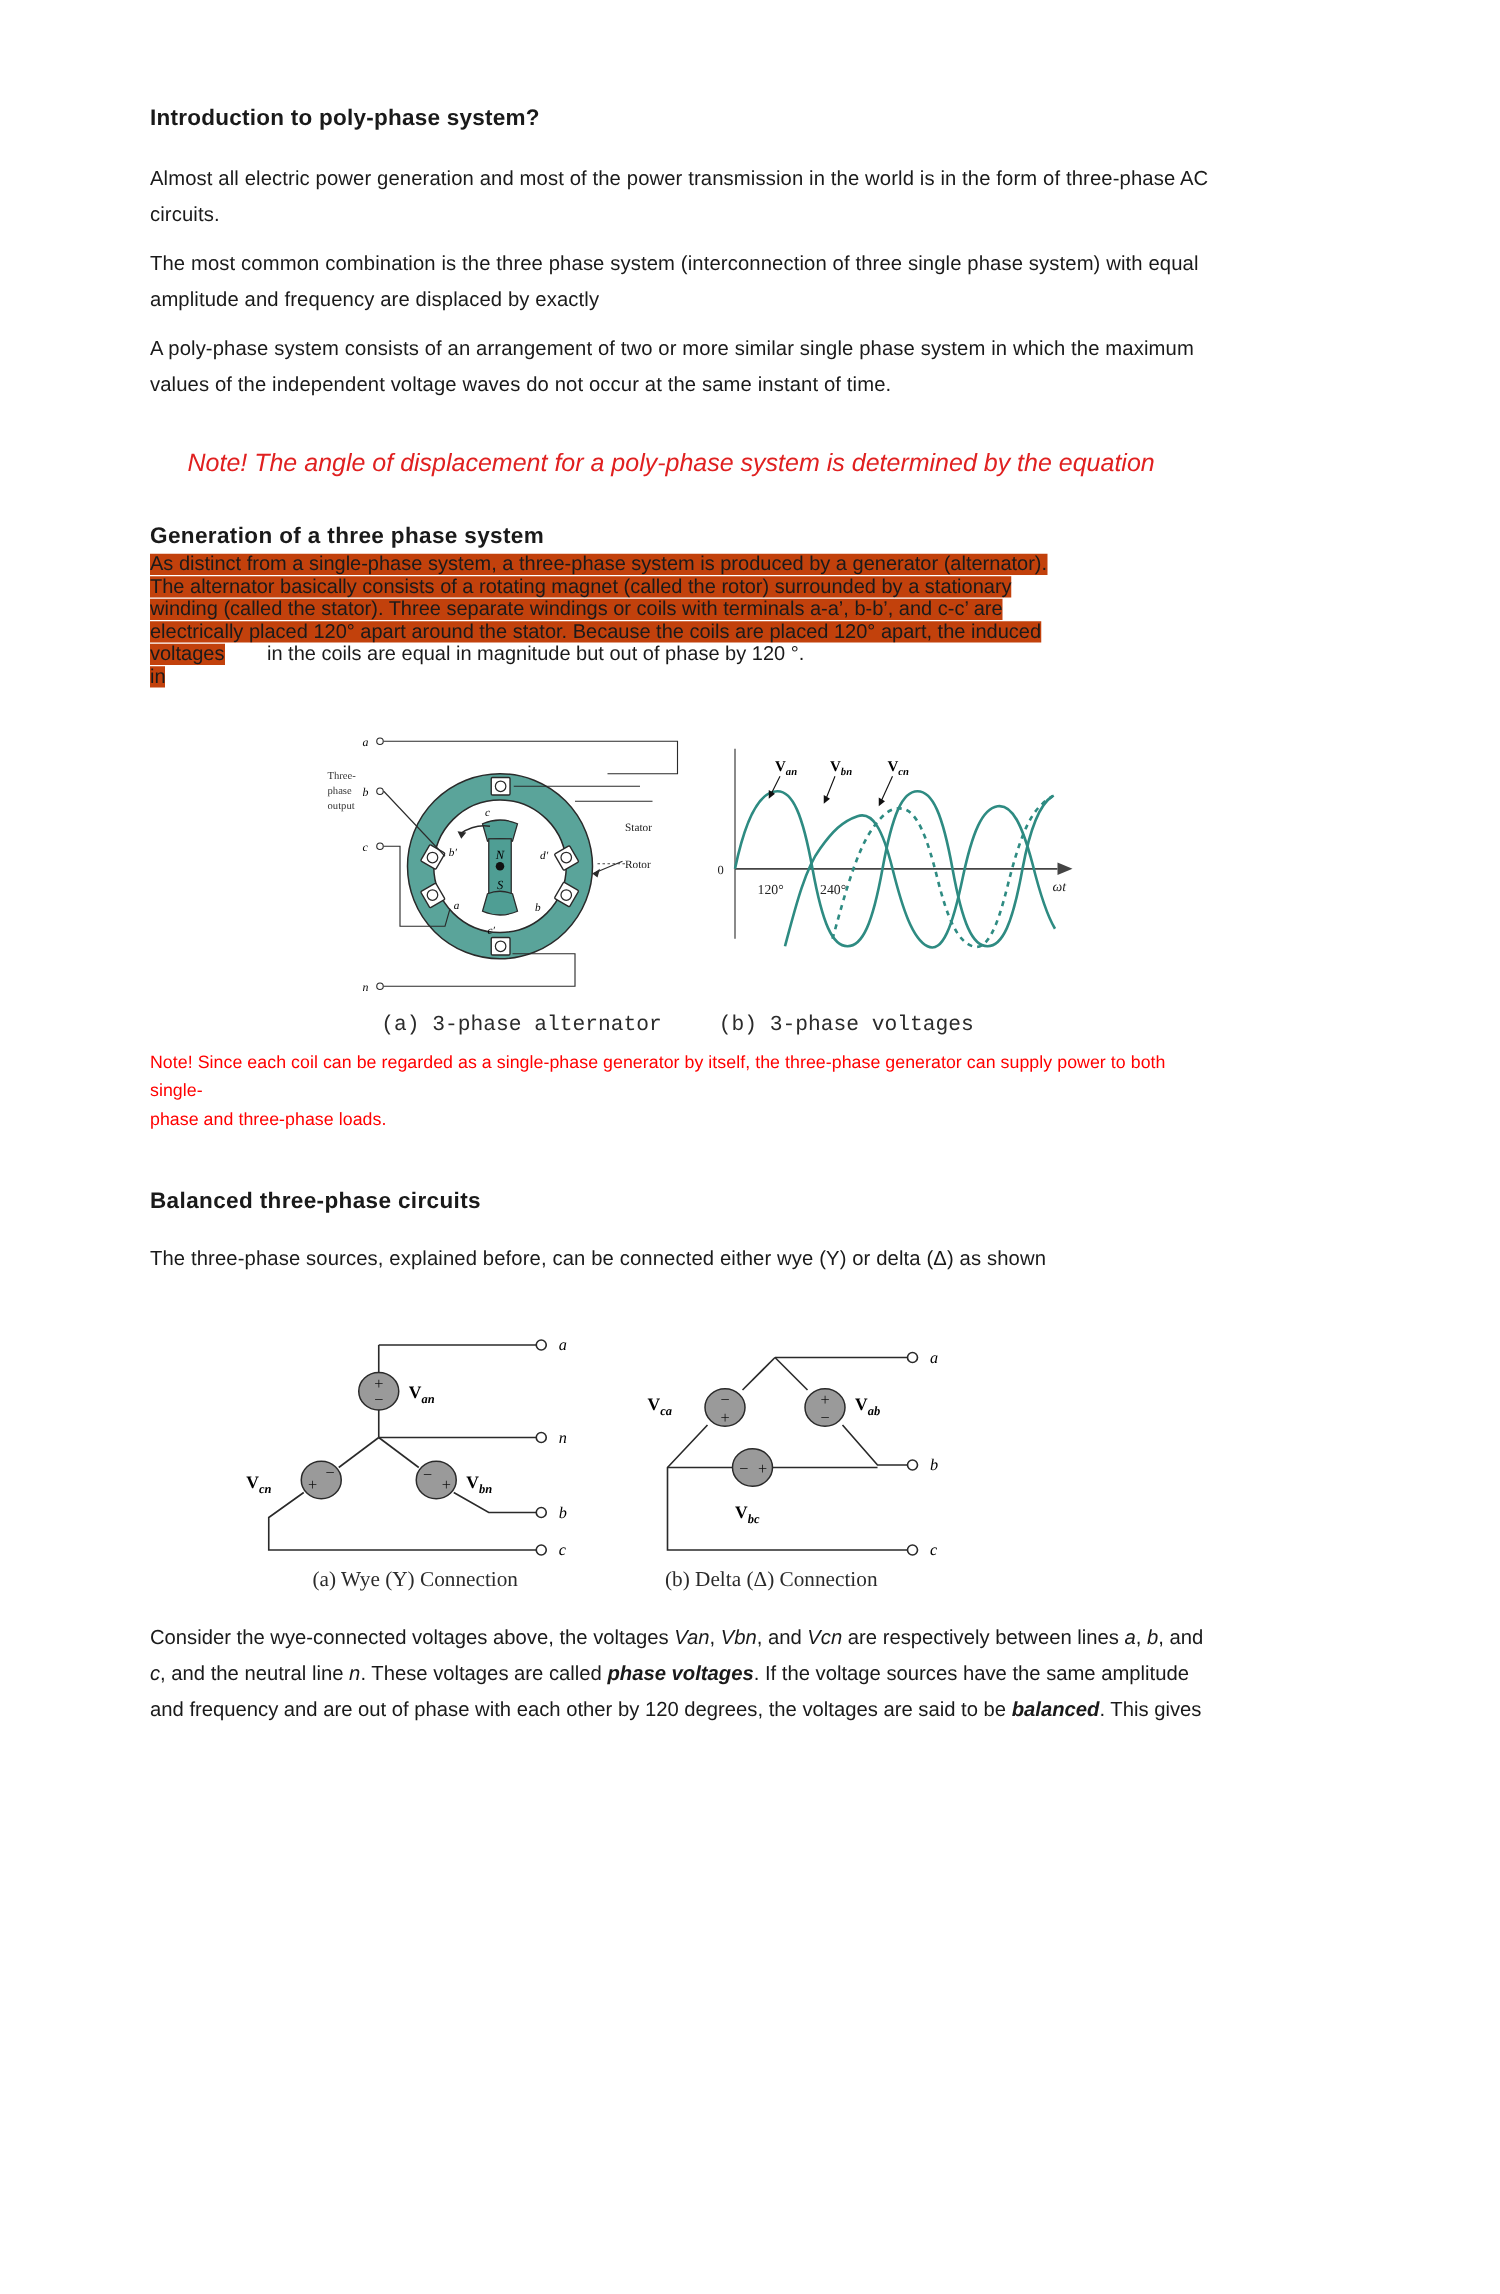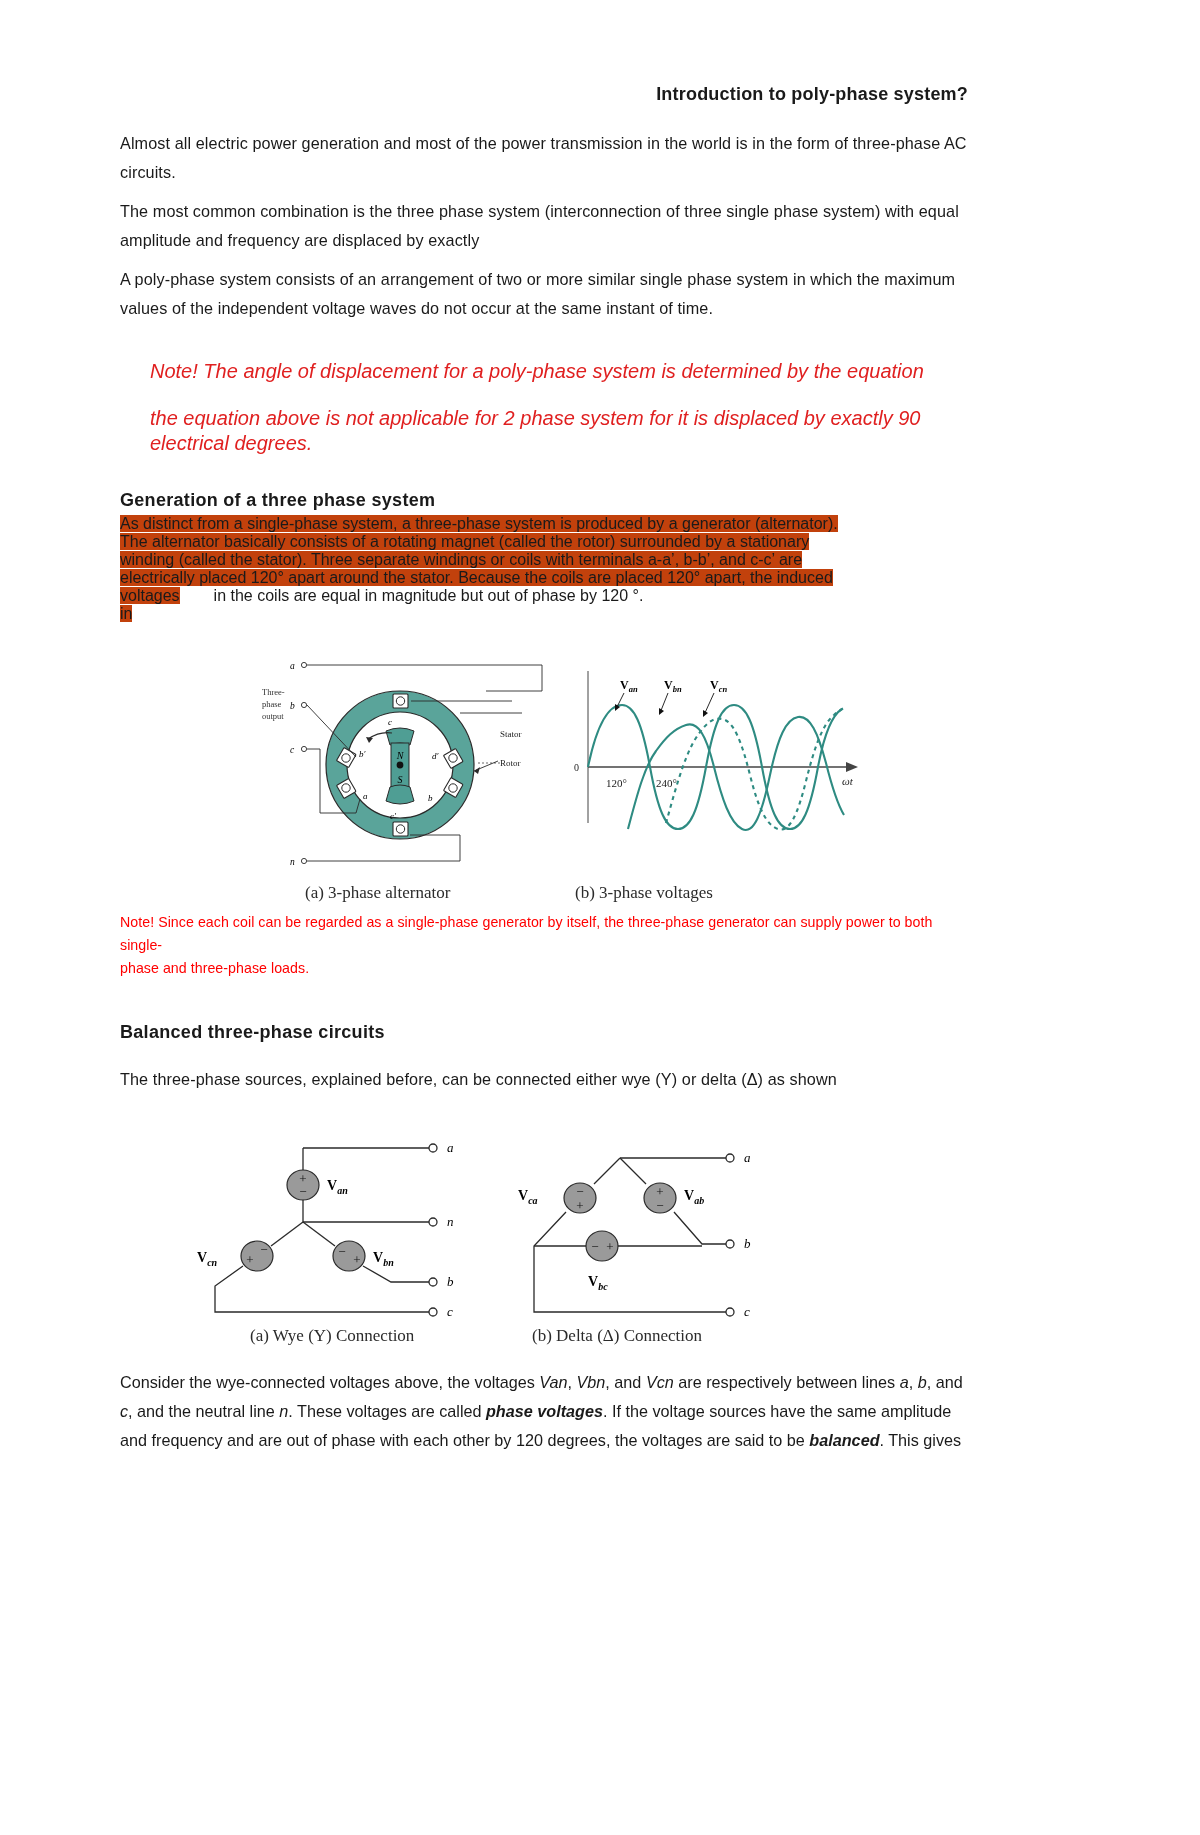--- a/index.html
+++ b/index.html
@@ -21,21 +21,21 @@
   }
   .content {
     position: absolute;
     left: 120px;
     top: 0;
     width: 848px;
   }
 
   
   .doc-title {
-    text-align: right;
+    text-align: left;
     font-size: 18px;
     font-weight: bold;
     letter-spacing: 0.2px;
     margin: 84px 0 0 0;
   }
   p.body-text {
     font-size: 16.2px;
     line-height: 29px;
     margin: 0 0 10px 0;
     letter-spacing: 0.1px;
@@ -81,21 +81,21 @@
   .fig-row {
     position: relative;
     width: 848px;
     height: 230px;
     margin-top: 30px;
   }
   .fig-caption-row {
     position: relative;
     width: 848px;
     height: 28px;
-    font-family: Liberation Serif, serif;
+    font-family: Liberation Mono, monospace;
     font-size: 17px;
     color: #2b2b2b;
   }
   .cap-a { position: absolute; left: 185px; top: 0; }
   .cap-b { position: absolute; left: 455px; top: 0; }
 
   
   .alt-box { position: absolute; left: 140px; top: 0; }
   .wave-box { position: absolute; left: 450px; top: 10px; }
 
@@ -144,21 +144,20 @@
     <p class="body-text">Almost all electric power generation and most of the power transmission in the world is in the form of three-phase AC circuits.</p>
 
     <p class="body-text">The most common combination is the three phase system (interconnection of three single phase system) with equal amplitude and frequency are displaced by exactly</p>
 
     <p class="body-text">A poly-phase system consists of an arrangement of two or more similar single phase system in which the maximum values of the independent voltage waves do not occur at the same instant of time.</p>
 
     <div style="height:26px"></div>
 
     <div class="note-block">
       <div class="note-line-1">Note! The angle of displacement for a poly-phase system is determined by the equation</div>
-      <div class="note-line-3">the equation above is not applicable for 2 phase system for it is displaced by exactly 90 electrical degrees.</div>
     </div>
 
     <div style="height:34px"></div>
 
     <div class="section-head">Generation of a three phase system</div>
 
     <div class="body-text">
       <span class="hl">As distinct from a single-phase system, a three-phase system is produced by a generator (alternator).</span><br>
       <span class="hl">The alternator basically consists of a rotating magnet (called the rotor) surrounded by a stationary</span><br>
       <span class="hl">winding (called the stator). Three separate windings or coils with terminals a-a’, b-b’, and c-c’ are</span><br>

